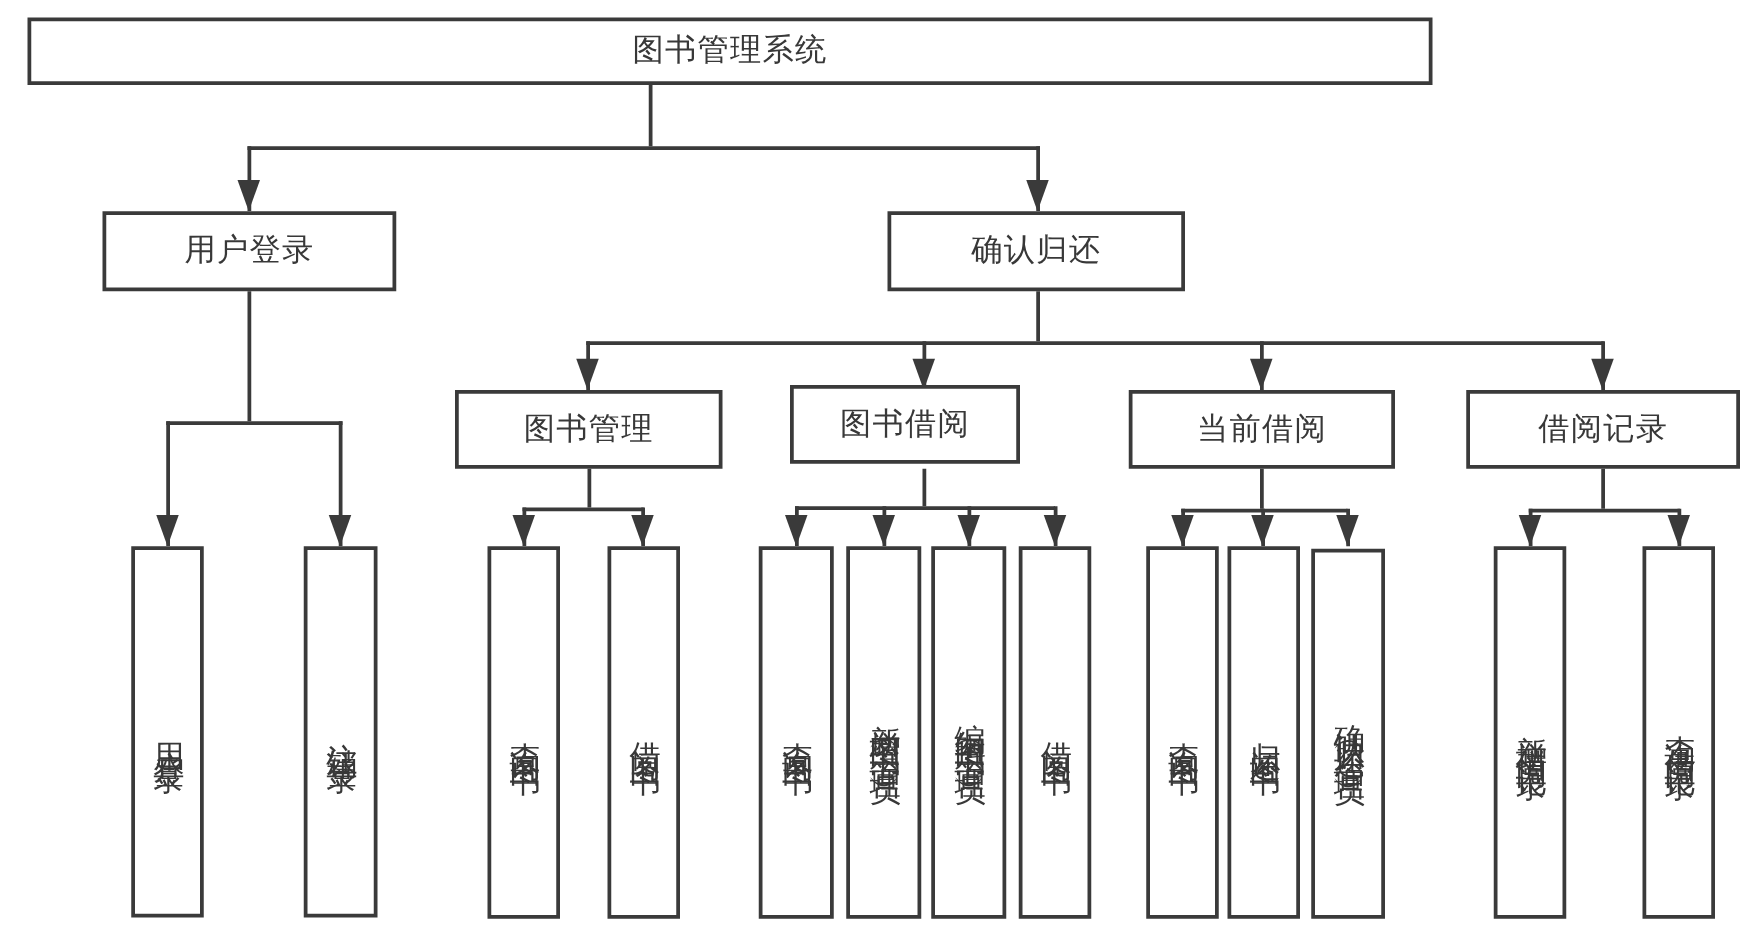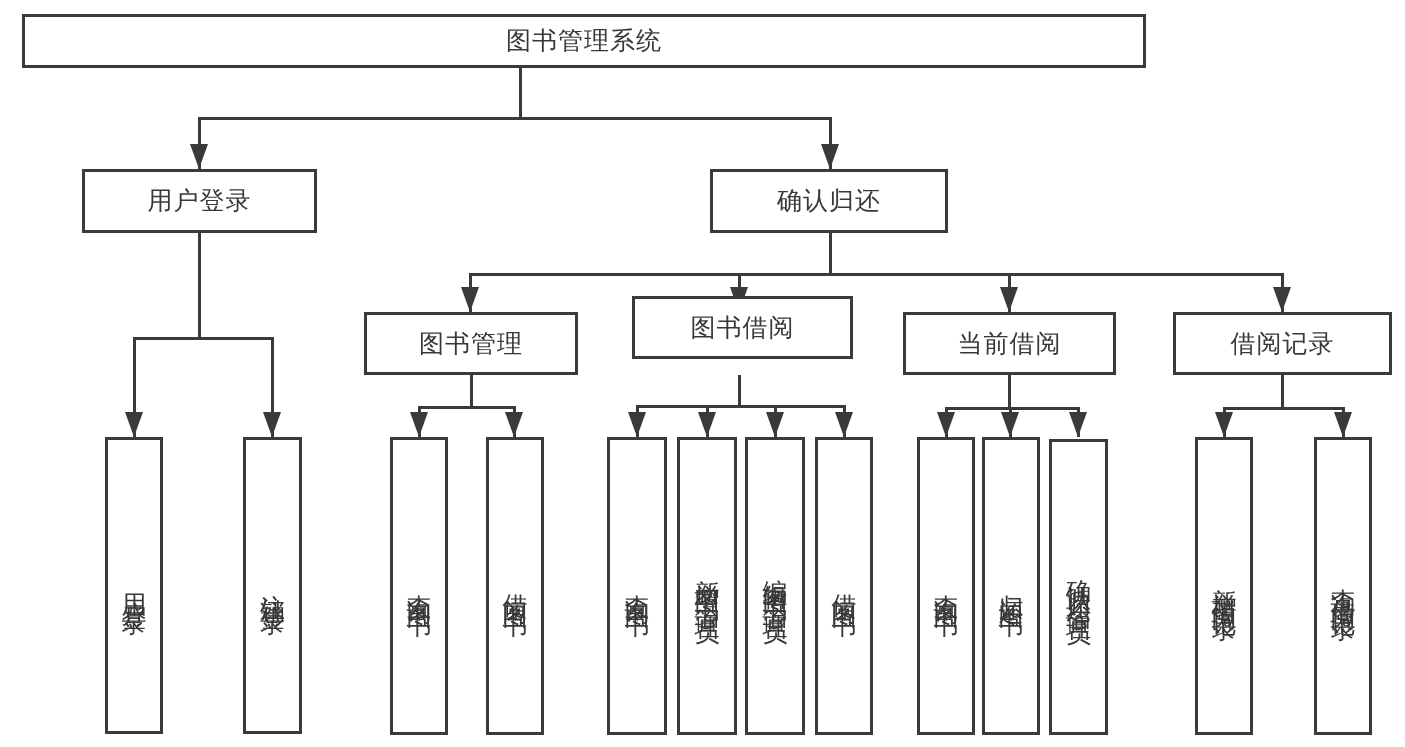--- a/index.html
+++ b/index.html
@@ -64,21 +64,21 @@
   <div class="vline" style="left:469px;top:273px;height:39px"></div>
   <div class="vline" style="left:738px;top:273px;height:39px"></div>
   <div class="vline" style="left:1008px;top:273px;height:39px"></div>
   <div class="vline" style="left:1281px;top:273px;height:39px"></div>
   <div class="arrow" style="left:461px;top:287px"></div>
   <div class="arrow" style="left:730px;top:287px"></div>
   <div class="arrow" style="left:1000px;top:287px"></div>
   <div class="arrow" style="left:1273px;top:287px"></div>
 
   <div class="box" style="left:364px;top:312px;width:214px;height:63px">图书管理</div>
-  <div class="box" style="left:632px;top:296px;width:221px;height:63px">图书借阅</div>
+  <div class="box" style="left:632px;top:308px;width:184px;height:63px">图书借阅</div>
   <div class="box" style="left:1173px;top:312px;width:219px;height:63px">借阅记录</div>
   <div class="box" style="left:903px;top:312px;width:213px;height:63px">当前借阅</div>
 
   <div class="vline" style="left:470px;top:375px;height:31px"></div>
   <div class="hline" style="left:418px;top:406px;width:97px"></div>
   <div class="vline" style="left:418px;top:406px;height:31px"></div>
   <div class="vline" style="left:513px;top:406px;height:31px"></div>
   <div class="arrow" style="left:410px;top:412px"></div>
   <div class="arrow" style="left:505px;top:412px"></div>
 

